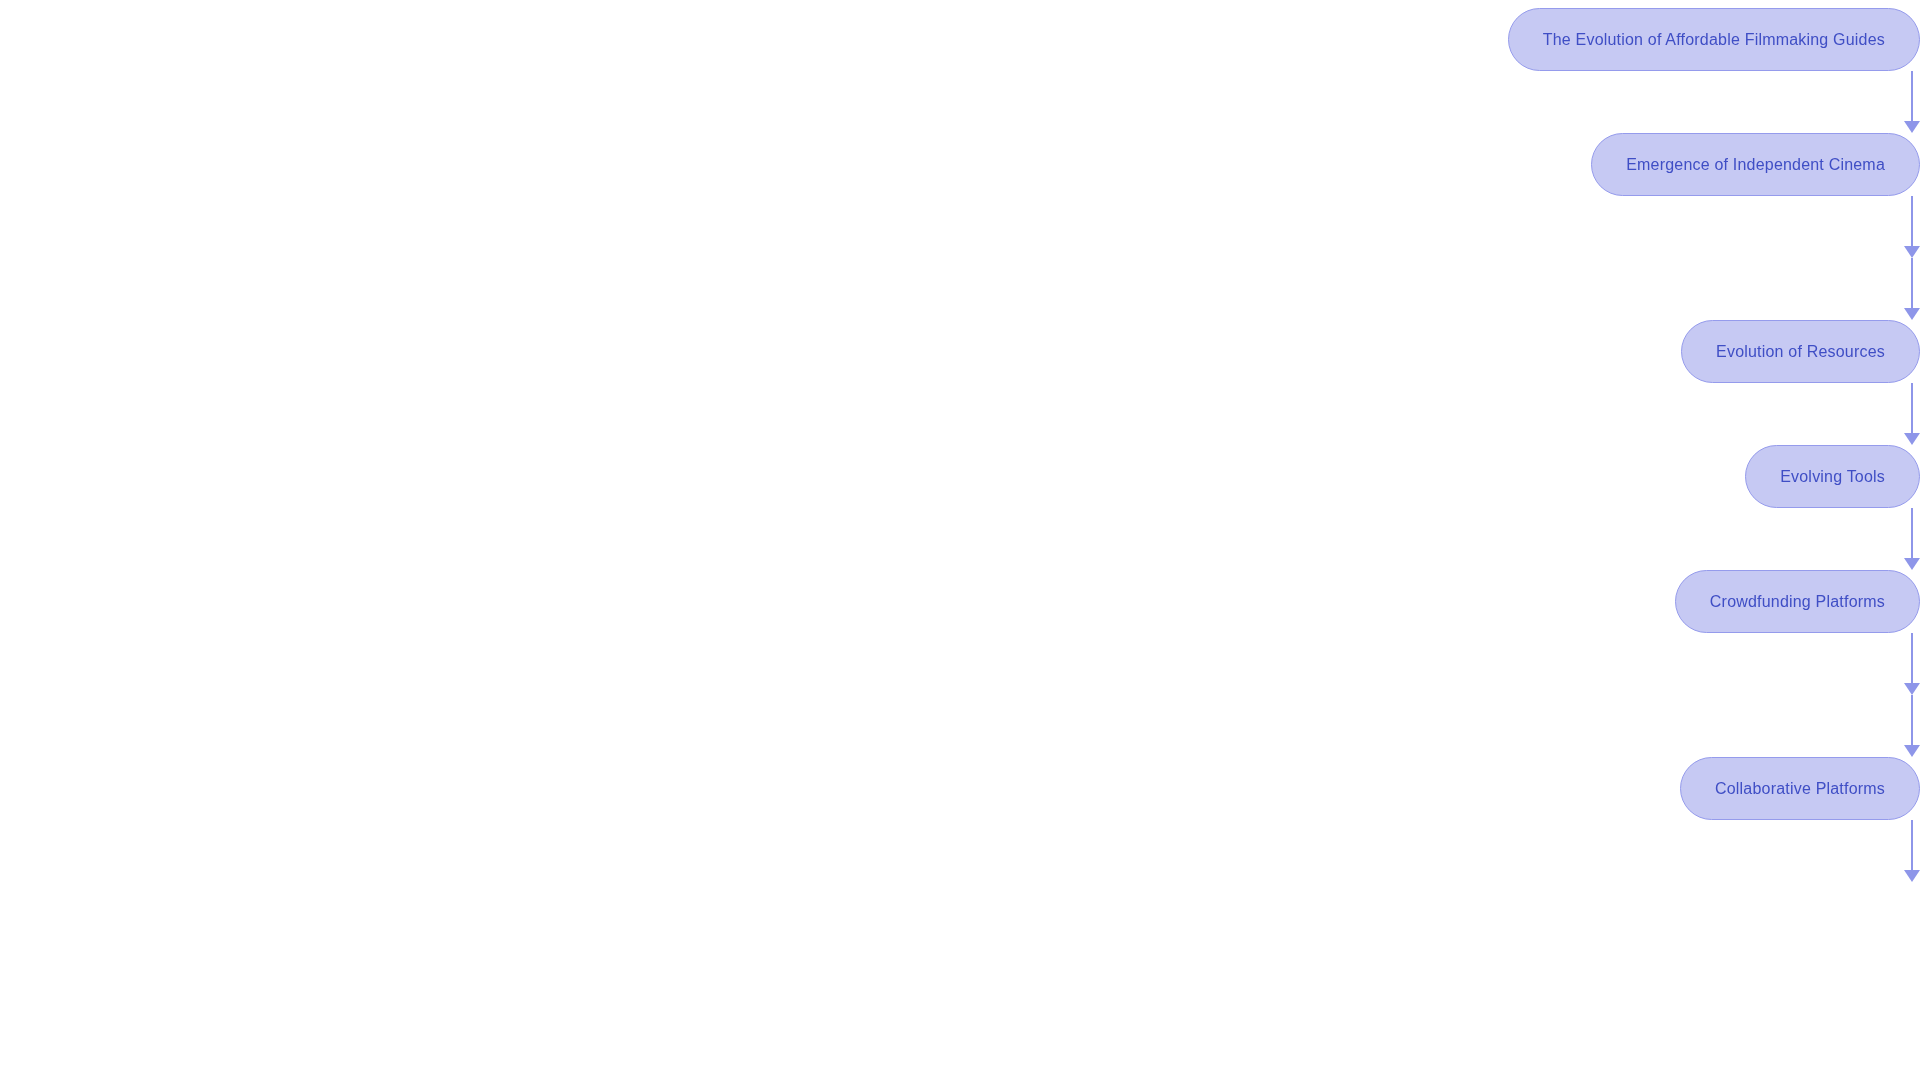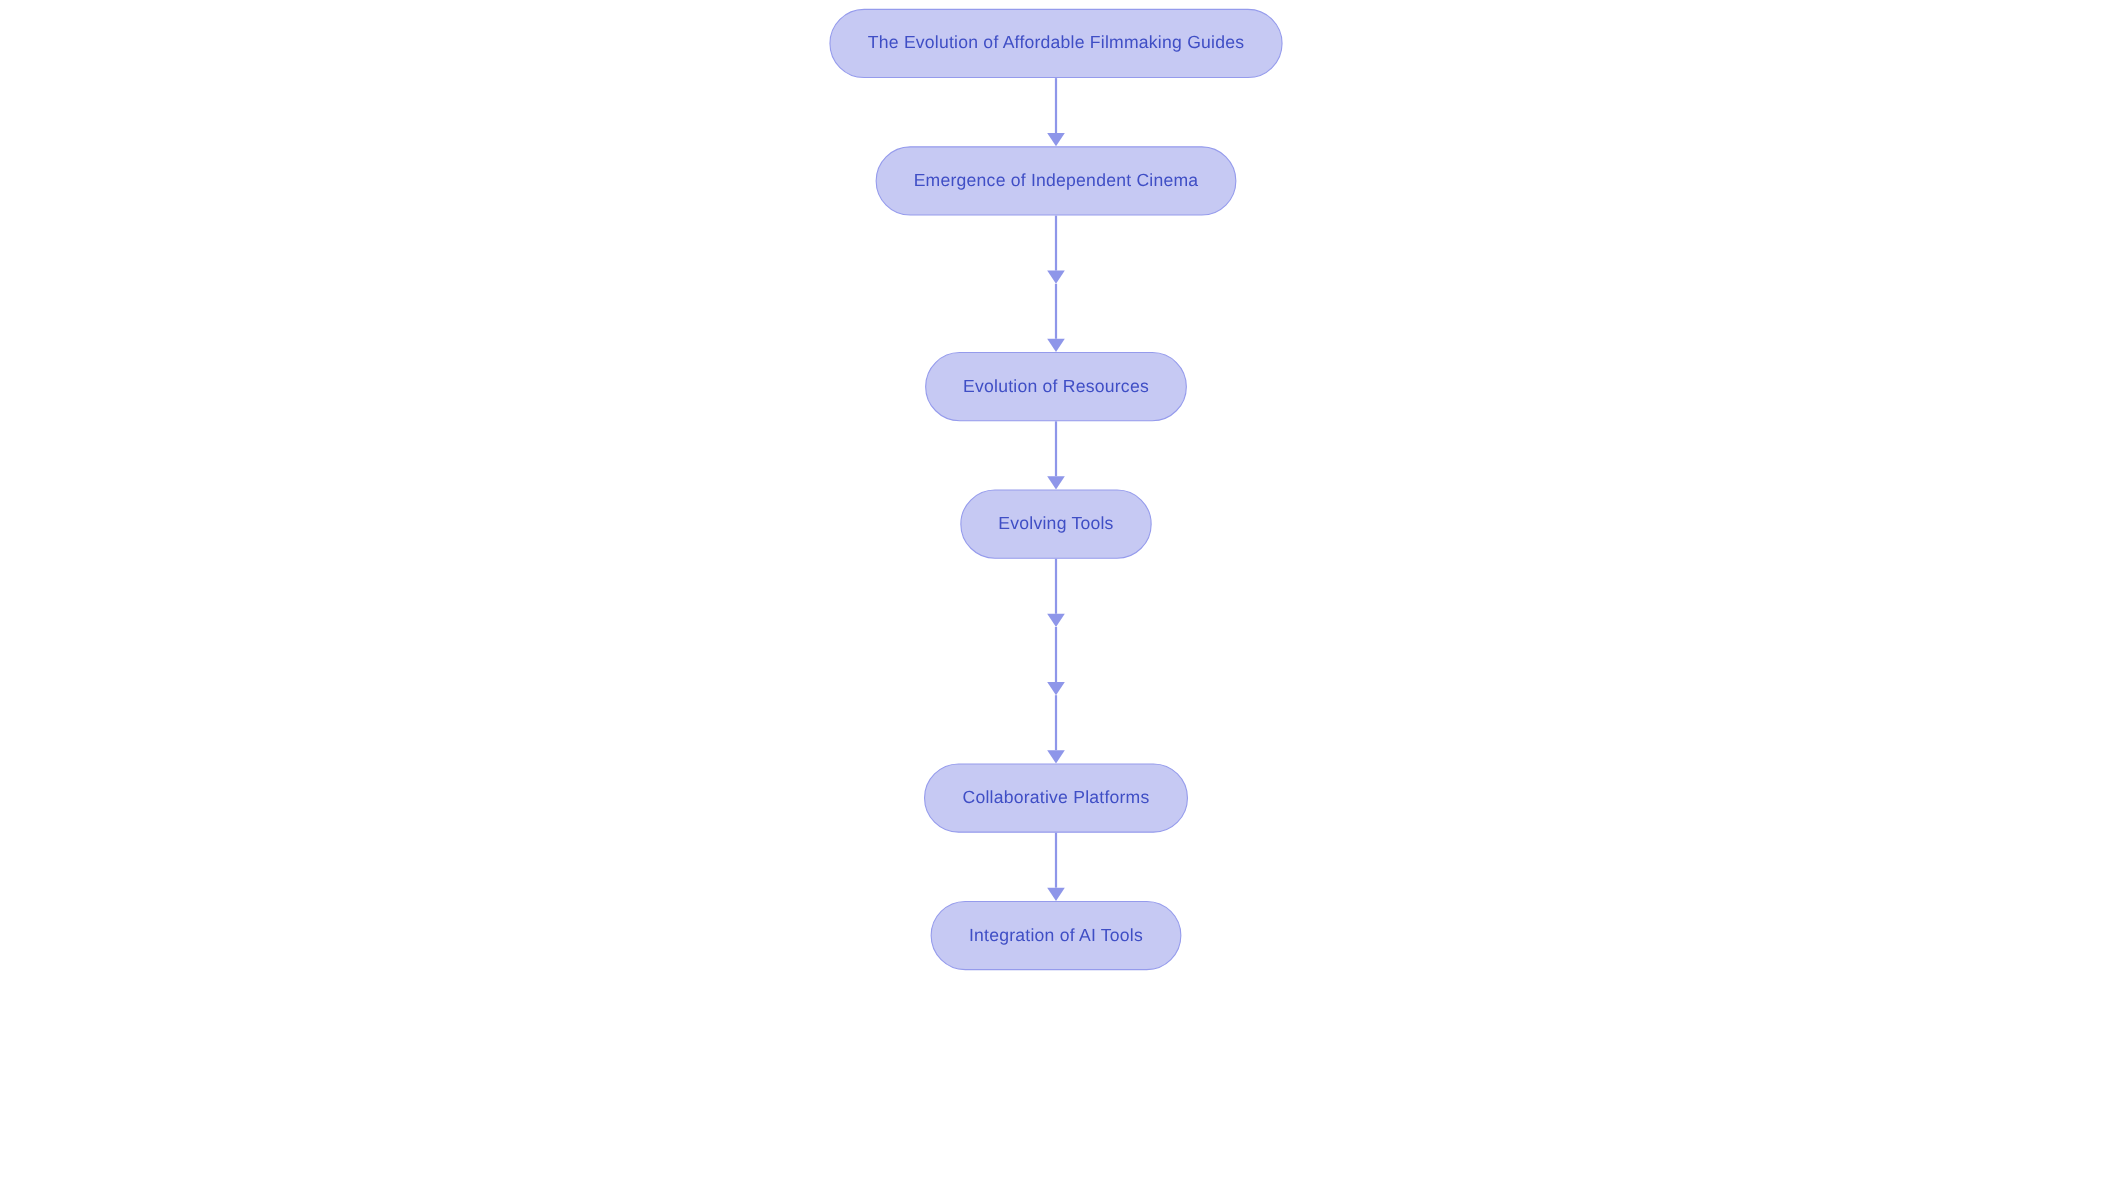--- a/index.html
+++ b/index.html
@@ -19,21 +19,21 @@
     font-family: "Liberation Sans", sans-serif;
     overflow: hidden;
   }
   .flow {
     position: absolute;
     top: 8px;
     left: 0;
     width: 100%;
     display: flex;
     flex-direction: column;
-    align-items: center;
+    align-items: flex-end;
   }
   .node {
     height: 63px;
     display: flex;
     align-items: center;
     justify-content: center;
     padding: 0 34px;
     background: var(--node-fill);
     border: 1.5px solid var(--node-border);
     border-radius: 33px;
@@ -94,35 +94,35 @@
       <div class="head"></div>
     </div>
 
     <div class="node">Evolving Tools</div>
 
     <div class="arrow">
       <div class="line"></div>
       <div class="head"></div>
     </div>
 
+    <div class="node">Crowdfunding Platforms</div>
 
     <div class="arrow">
       <div class="line"></div>
       <div class="head"></div>
     </div>
 
 
     <div class="arrow">
       <div class="line"></div>
       <div class="head"></div>
     </div>
 
     <div class="node">Collaborative Platforms</div>
 
     <div class="arrow">
       <div class="line"></div>
       <div class="head"></div>
     </div>
 
-    <div class="node">Integration of AI Tools</div>
 
   </div>
 </div>
 
 </body></html>

